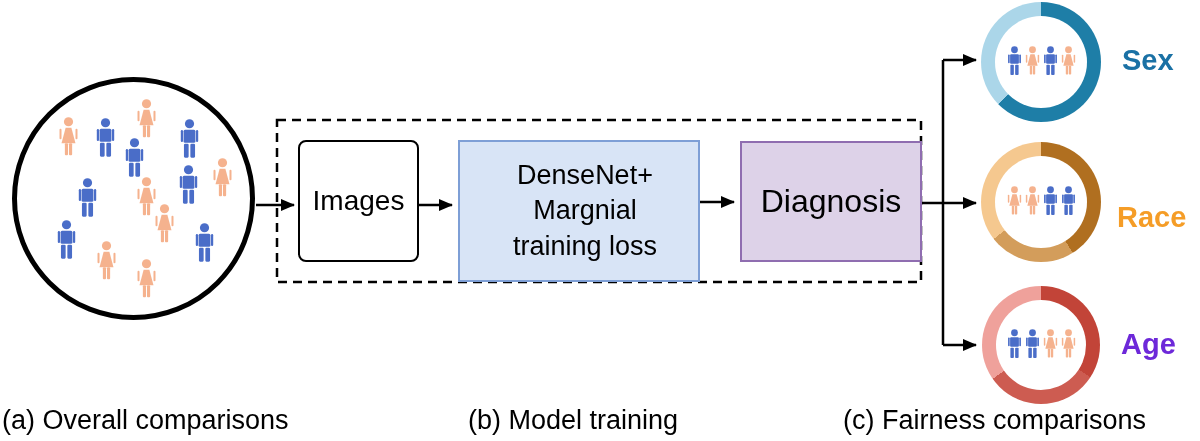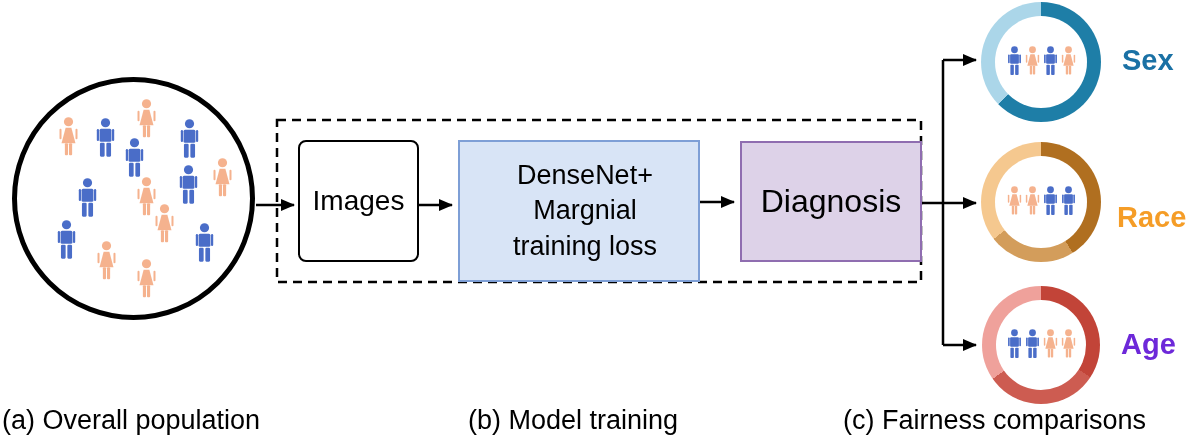--- a/index.html
+++ b/index.html
@@ -301,17 +301,17 @@
               <rect x="19.3" y="12.2" width="2.1" height="11" rx="1"></rect>
               <rect x="8.2" y="27.5" width="3.3" height="12.5" rx="1"></rect>
               <rect x="12.5" y="27.5" width="3.3" height="12.5" rx="1"></rect>
             </svg>
           </div>
         </div>
       </div>
       <div class="ring-label" style="left: 1121px; top: 328px; color: #6d28d9;">Age</div>
     </div>
 
-  <div class="caption" style="left:2px;">(a) Overall population</div>
+  <div class="caption" style="left:2px;">(a) Overall comparisons</div>
   <div class="caption" style="left:468px;">(b) Model training</div>
   <div class="caption" style="left:843px;">(c) Fairness comparisons</div>
 
 </div>
 
 </body></html>

